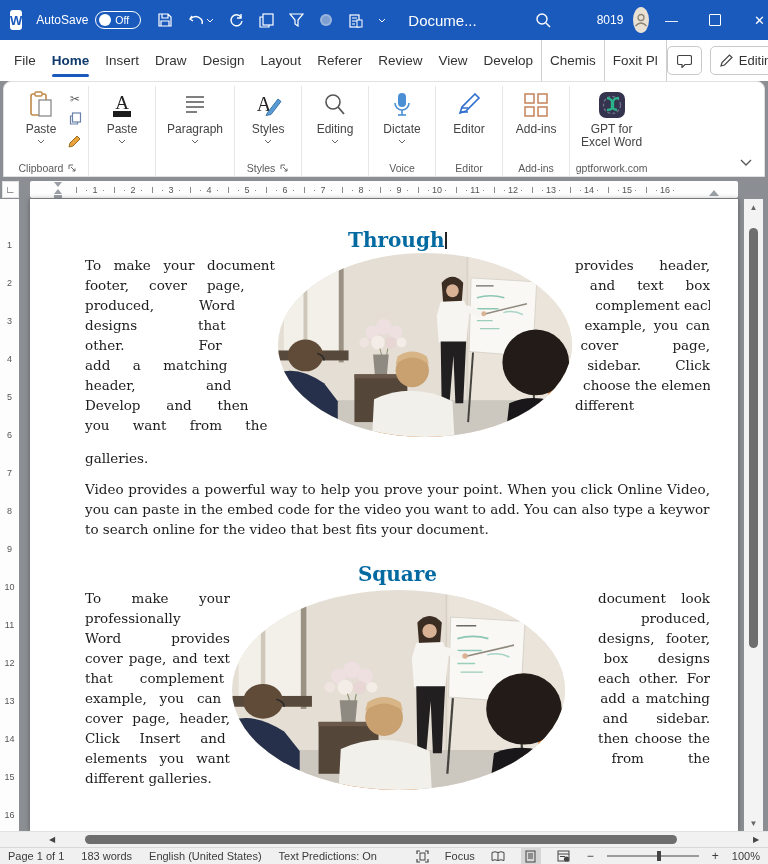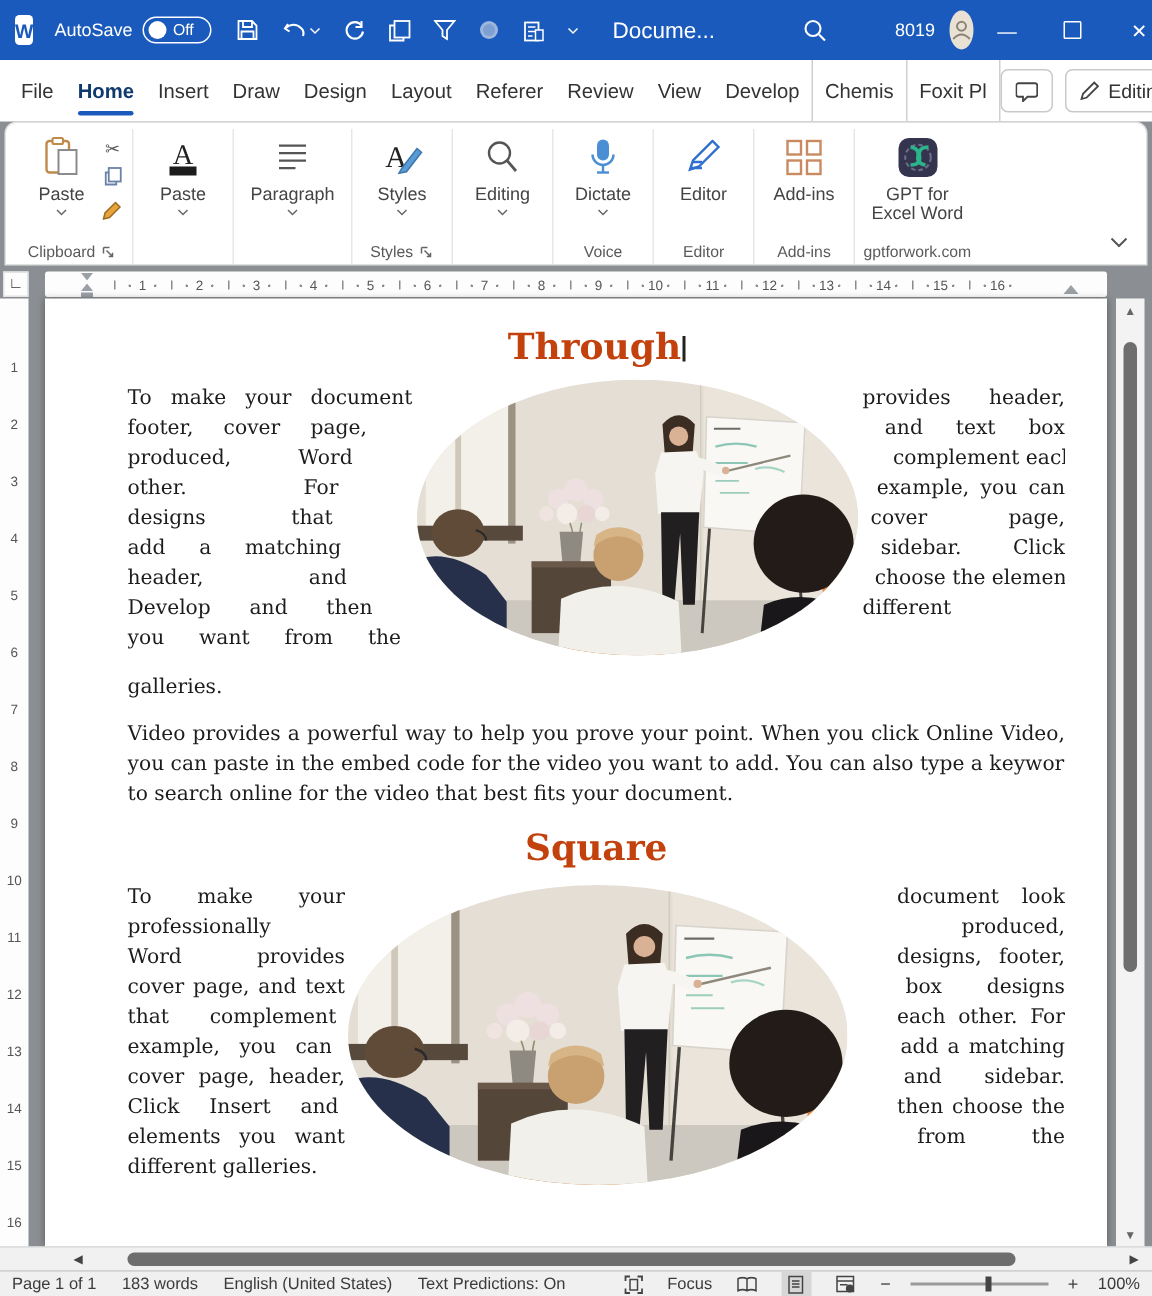--- a/index.html
+++ b/index.html
@@ -79,22 +79,22 @@
   .mk-bx{left:24px;bottom:0px;width:8px;height:3px;background:#9aa0a6;}
   .mk-r{left:679px;bottom:2px;width:0;height:0;border-left:5px solid transparent;border-right:5px solid transparent;
         border-bottom:6px solid #9aa0a6;}
   .vruler{position:absolute;left:0;top:19px;width:19px;height:632px;background:#fdfdfd;overflow:hidden;}
   .vcells{position:absolute;top:27px;left:0;width:19px;display:flex;flex-direction:column;}
   .vcell{height:38px;width:19px;font-size:9px;color:#555;display:flex;align-items:center;justify-content:center;}
 
   
   .page{position:absolute;left:30px;top:19px;width:708px;height:632px;background:#fff;
         box-shadow:0 0 5px rgba(0,0,0,.35);font-family:"DejaVu Serif",serif;color:#1c1c1c;}
-  .heading{position:absolute;left:55px;width:625px;text-align:center;font-size:24px;font-weight:bold;
-           color:#c2410c;}
+  .heading{position:absolute;left:55px;width:625px;text-align:center;font-size:20px;font-weight:bold;
+           color:#0369a1;margin-top:12px;}
   .cursor{display:inline-block;width:1.5px;height:17px;background:#222;vertical-align:-2px;margin-left:1px;}
   .ln{font-size:13.5px;line-height:20px;text-align:justify;text-align-last:justify;overflow:hidden;
       white-space:nowrap;}
   .sec{position:absolute;left:55px;width:625px;}
   .colL{position:absolute;left:0;top:0;}
   .colR{position:absolute;right:0;top:0;}
   .colR .ln{margin-left:auto;}
   .s1{top:56px;height:180px;}
   .s1 .colL{width:190px;} .s1 .colR{width:135px;}
   .s1 .colL .ln:nth-child(2){width:84%}.s1 .colL .ln:nth-child(3){width:79%}
@@ -529,22 +529,22 @@
   </div>
 
   <div class="page">
     <div class="heading" style="top:17px"><span>Through</span><span class="cursor"></span></div>
 
     <div class="sec s1">
       <div class="colL">
           <div class="ln">To make your document</div>
           <div class="ln">footer, cover page,</div>
           <div class="ln">produced, Word</div>
+          <div class="ln">designs that</div>
           <div class="ln">other. For</div>
-          <div class="ln">designs that</div>
           <div class="ln">add a matching</div>
           <div class="ln">header, and</div>
           <div class="ln">Develop and then</div>
           <div class="ln">you want from the</div>
         </div>
       <div class="colR">
           <div class="ln">provides header,</div>
           <div class="ln">and text box</div>
           <div class="ln">complement each</div>
           <div class="ln">example, you can</div>

